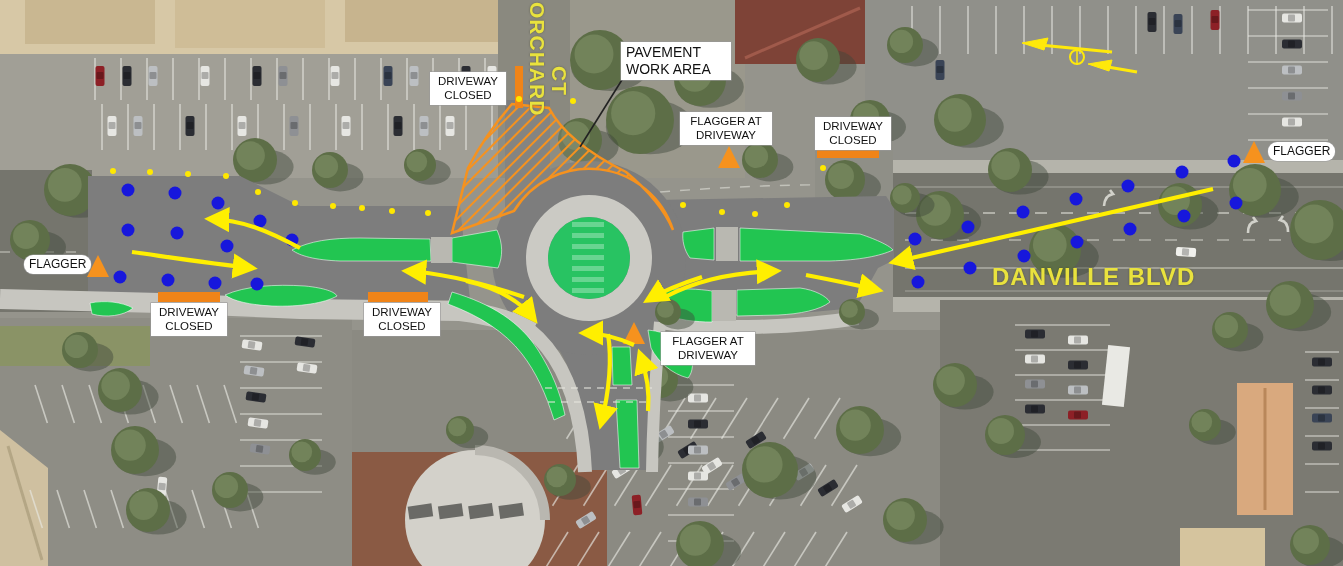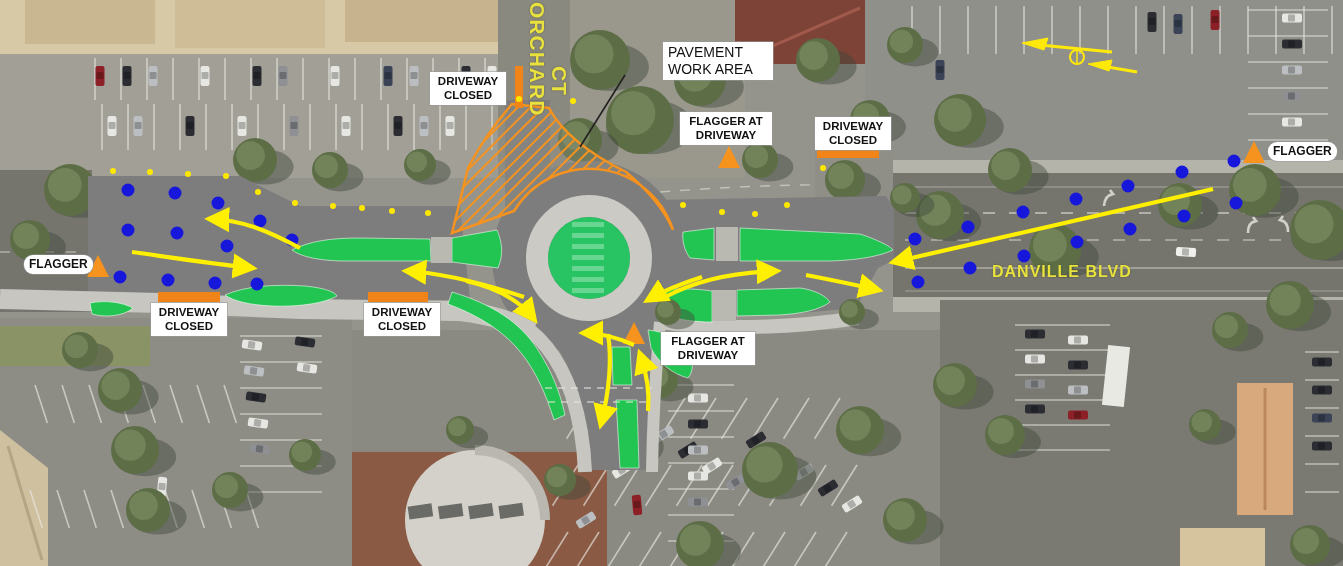--- a/index.html
+++ b/index.html
@@ -1,27 +1,27 @@
 <!DOCTYPE html>
 <html><head>
 <meta charset="utf-8">
 <style>
   html,body{margin:0;padding:0;background:#222;}
   #stage{position:relative;width:1343px;height:566px;overflow:hidden;background:#95948c;
          font-family:"Liberation Sans",sans-serif;}
   #stage svg{position:absolute;left:0;top:0;}
   .lbl{position:absolute;background:#fff;color:#111;text-align:center;white-space:pre-line;
-       font-size:11.5px;line-height:1.25;padding:2px 5px;box-shadow:0 0 0 .6px #999;font-weight:bold;}
+       font-size:11.5px;line-height:1.25;padding:2px 5px;box-shadow:0 0 0 .6px #999;}
   .lbl-one{font-size:15px;line-height:1.35;border:1.5px solid #444;padding:3px 10px;box-shadow:none;}
-  .lbl-pav{font-size:14px;line-height:1.2;text-align:left;font-weight:500;margin-left:42px;}
+  .lbl-pav{font-size:14px;line-height:1.2;text-align:left;font-weight:500;}
   .lbl-flag{font-size:12px;border-radius:9px;}
   .roadname{position:absolute;color:#e9e23e;font-weight:bold;letter-spacing:1px;
             text-shadow:0 0 2px rgba(60,60,30,.6);}
   .vert{transform:rotate(90deg);transform-origin:0 0;font-size:21px;}
-  #danville{font-size:16px;}
+  #danville{font-size:24px;}
 </style>
 </head>
 <body>
 
 <div id="stage">
 <svg width="1343" height="566" viewBox="0 0 1343 566">
   <defs>
     <pattern id="hatch" width="9" height="9" patternUnits="userSpaceOnUse" patternTransform="rotate(45)">
       <rect width="9" height="9" fill="rgba(150,148,140,0.30)"></rect>
       <line x1="0" y1="0" x2="0" y2="9" stroke="#f6921e" stroke-width="4"></line>

